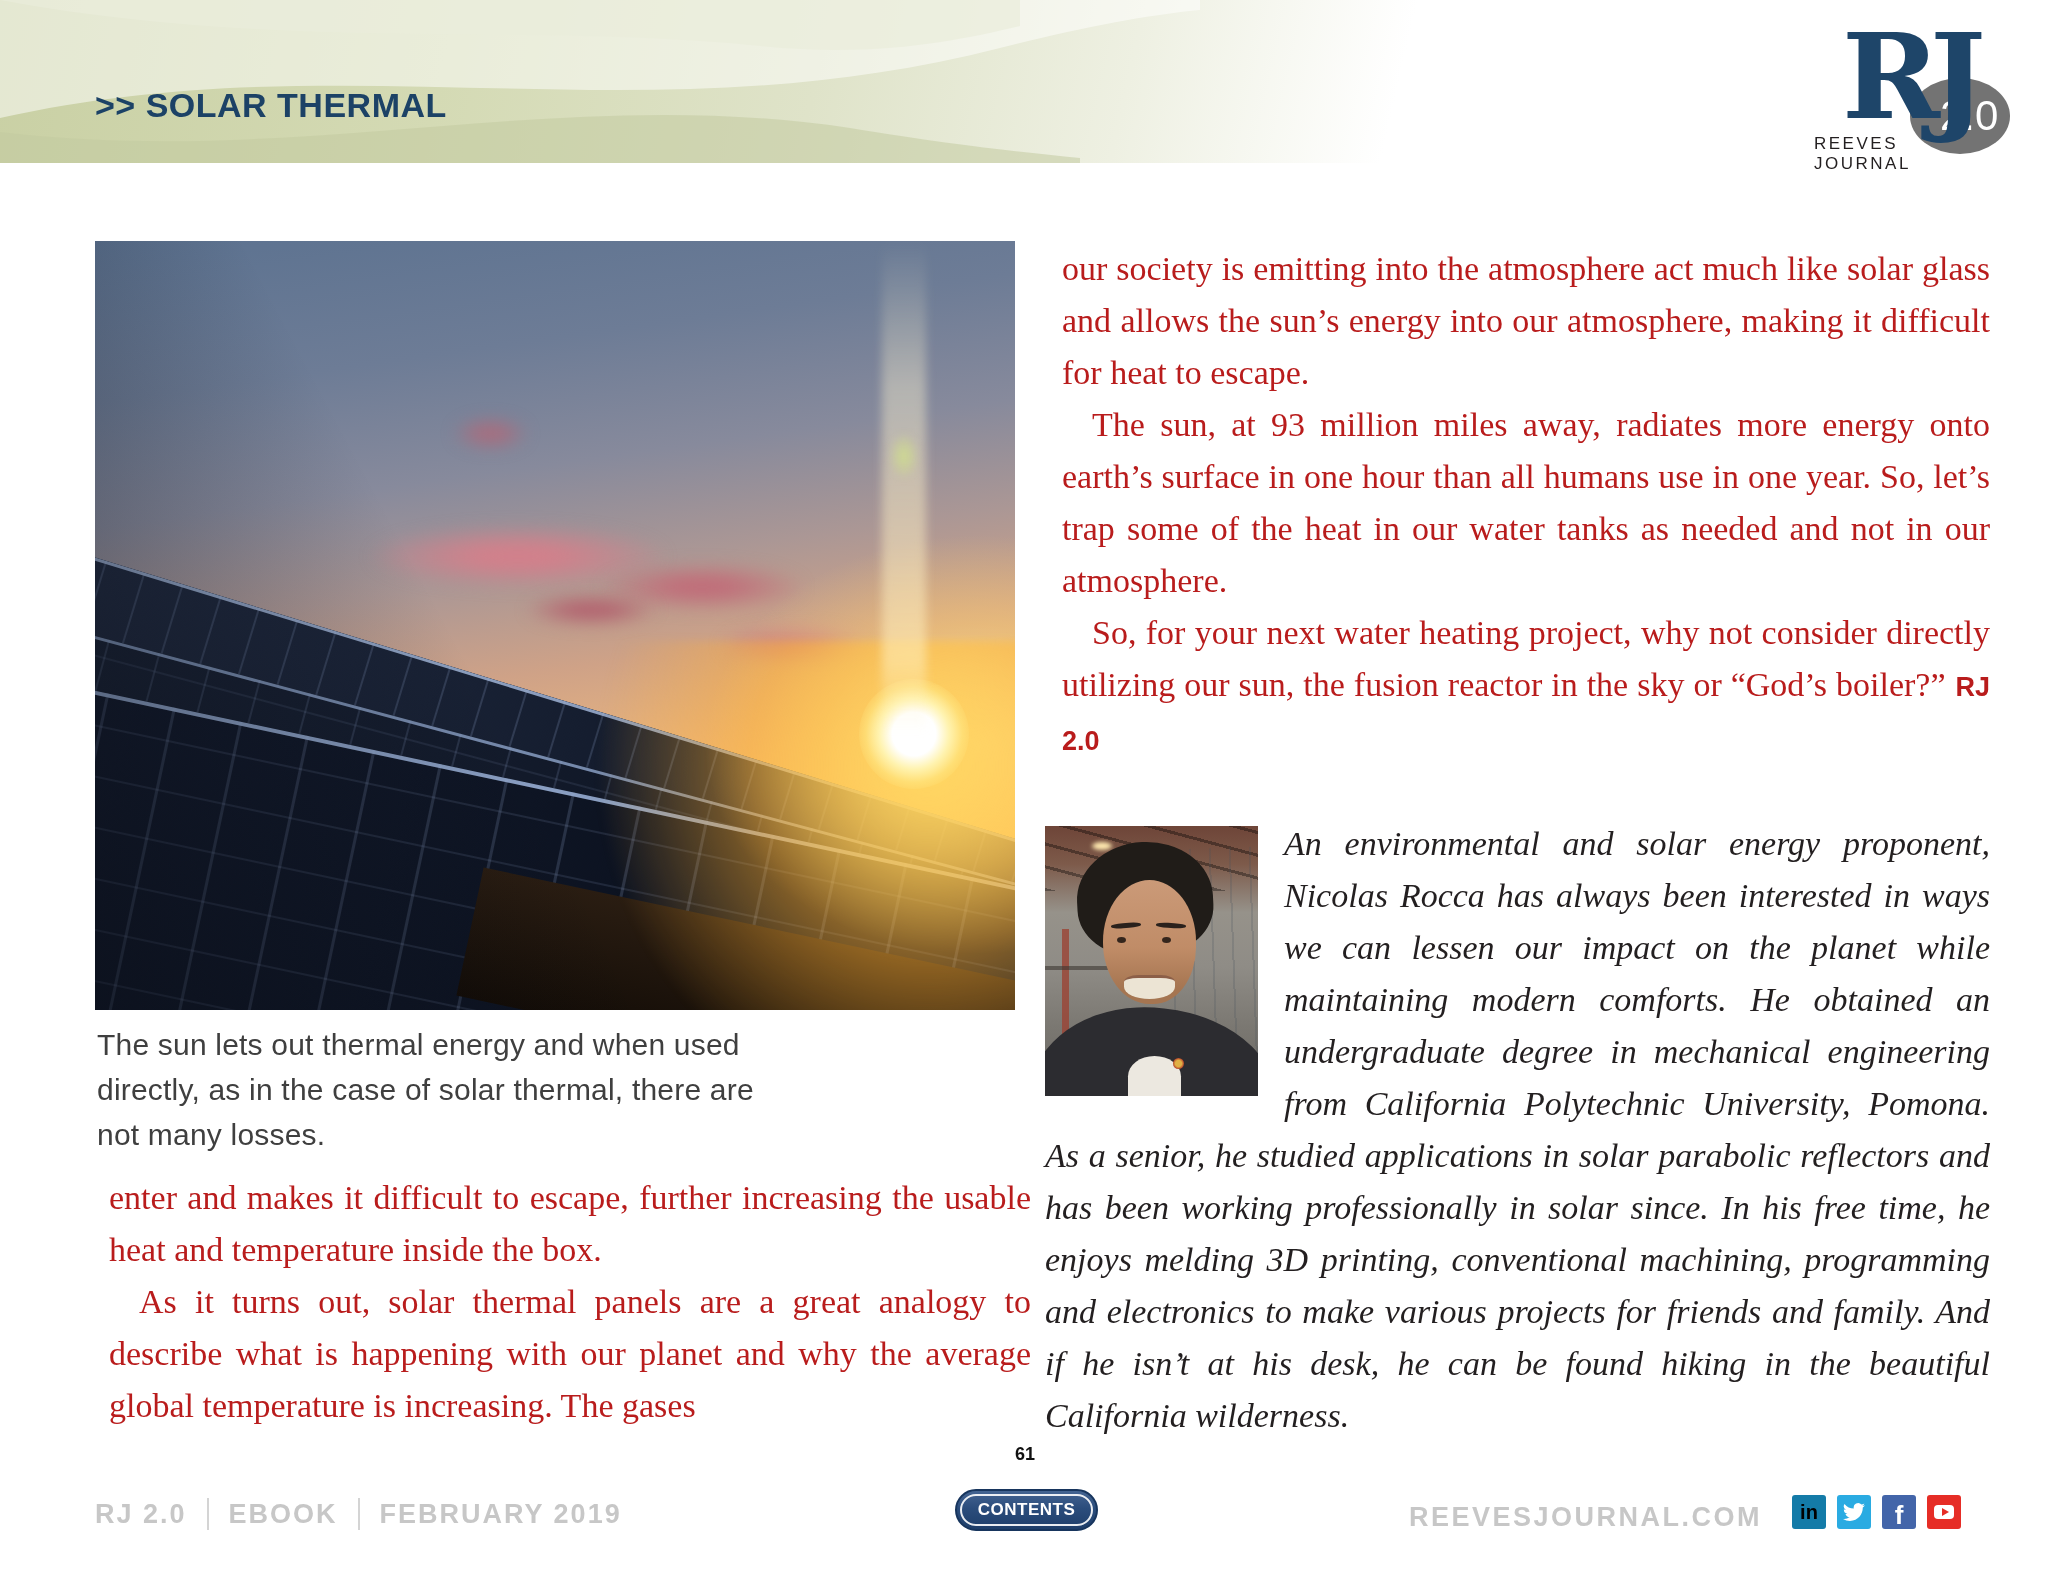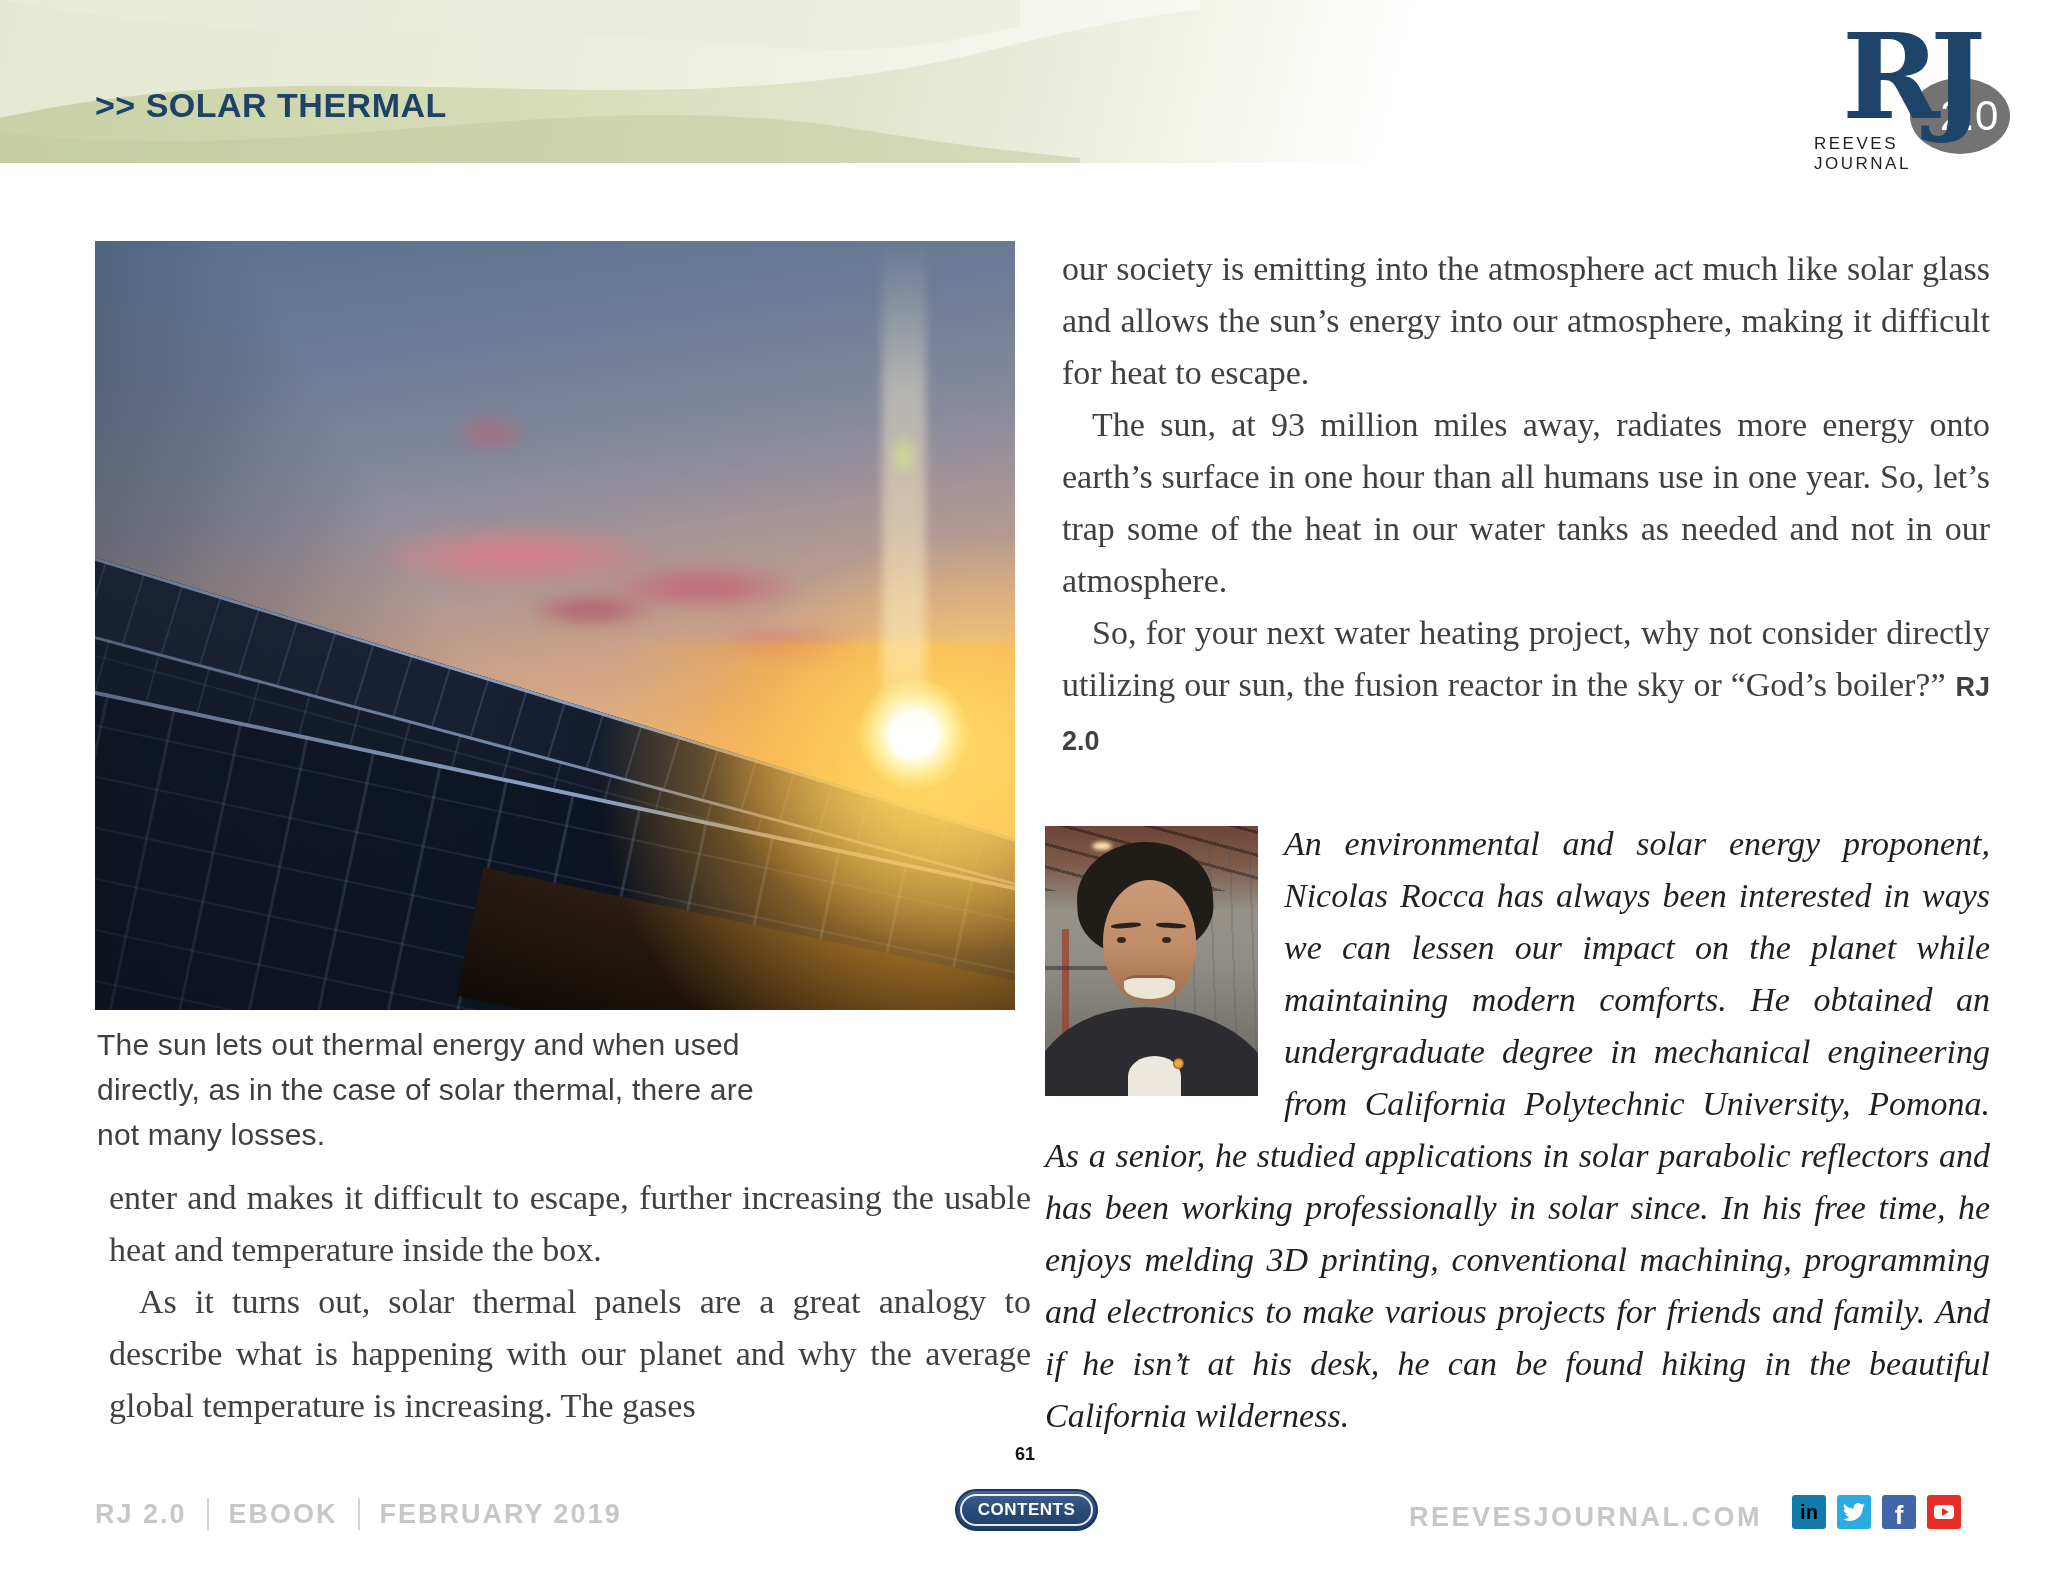--- a/index.html
+++ b/index.html
@@ -62,21 +62,21 @@
         background:linear-gradient(to bottom,rgba(255,248,220,0) 0%,rgba(255,246,210,.4) 30%,rgba(255,240,190,.55) 85%,rgba(255,240,190,0) 100%);}
   .flare-dot{left:86.3%;top:25%;width:30px;height:46px;border-radius:50%;filter:blur(3px);
         background:radial-gradient(ellipse,rgba(207,220,142,.8) 10%,rgba(207,220,142,0) 75%);}
   .vignette{left:0;top:0;width:100%;height:100%;
         background:linear-gradient(62deg,rgba(6,9,16,.5) 0%,rgba(6,9,16,0) 42%);}
 
   
   .caption{position:absolute;left:97px;top:1022px;width:690px;font-size:30px;line-height:45px;
         color:#3f3f3f;letter-spacing:0.2px;}
   .body-serif{font-family:"Liberation Serif",serif;font-size:34px;line-height:52px;
-        color:#404040;text-align:justify;}
+        color:#b91c1c;text-align:justify;}
   .left-col{position:absolute;left:109px;top:1172px;width:922px;}
   .right-col{position:absolute;left:1062px;top:243px;width:928px;}
   .body-serif p{margin:0;}
   .indent{text-indent:30px;}
   .endmark{font-family:"Liberation Sans",sans-serif;font-weight:bold;font-size:27px;
         letter-spacing:0px;margin-left:10px;}
 
   
   .bio{position:absolute;left:1045px;top:818px;width:945px;}
   .bio-text{font-family:"Liberation Serif",serif;font-style:italic;font-size:34px;

